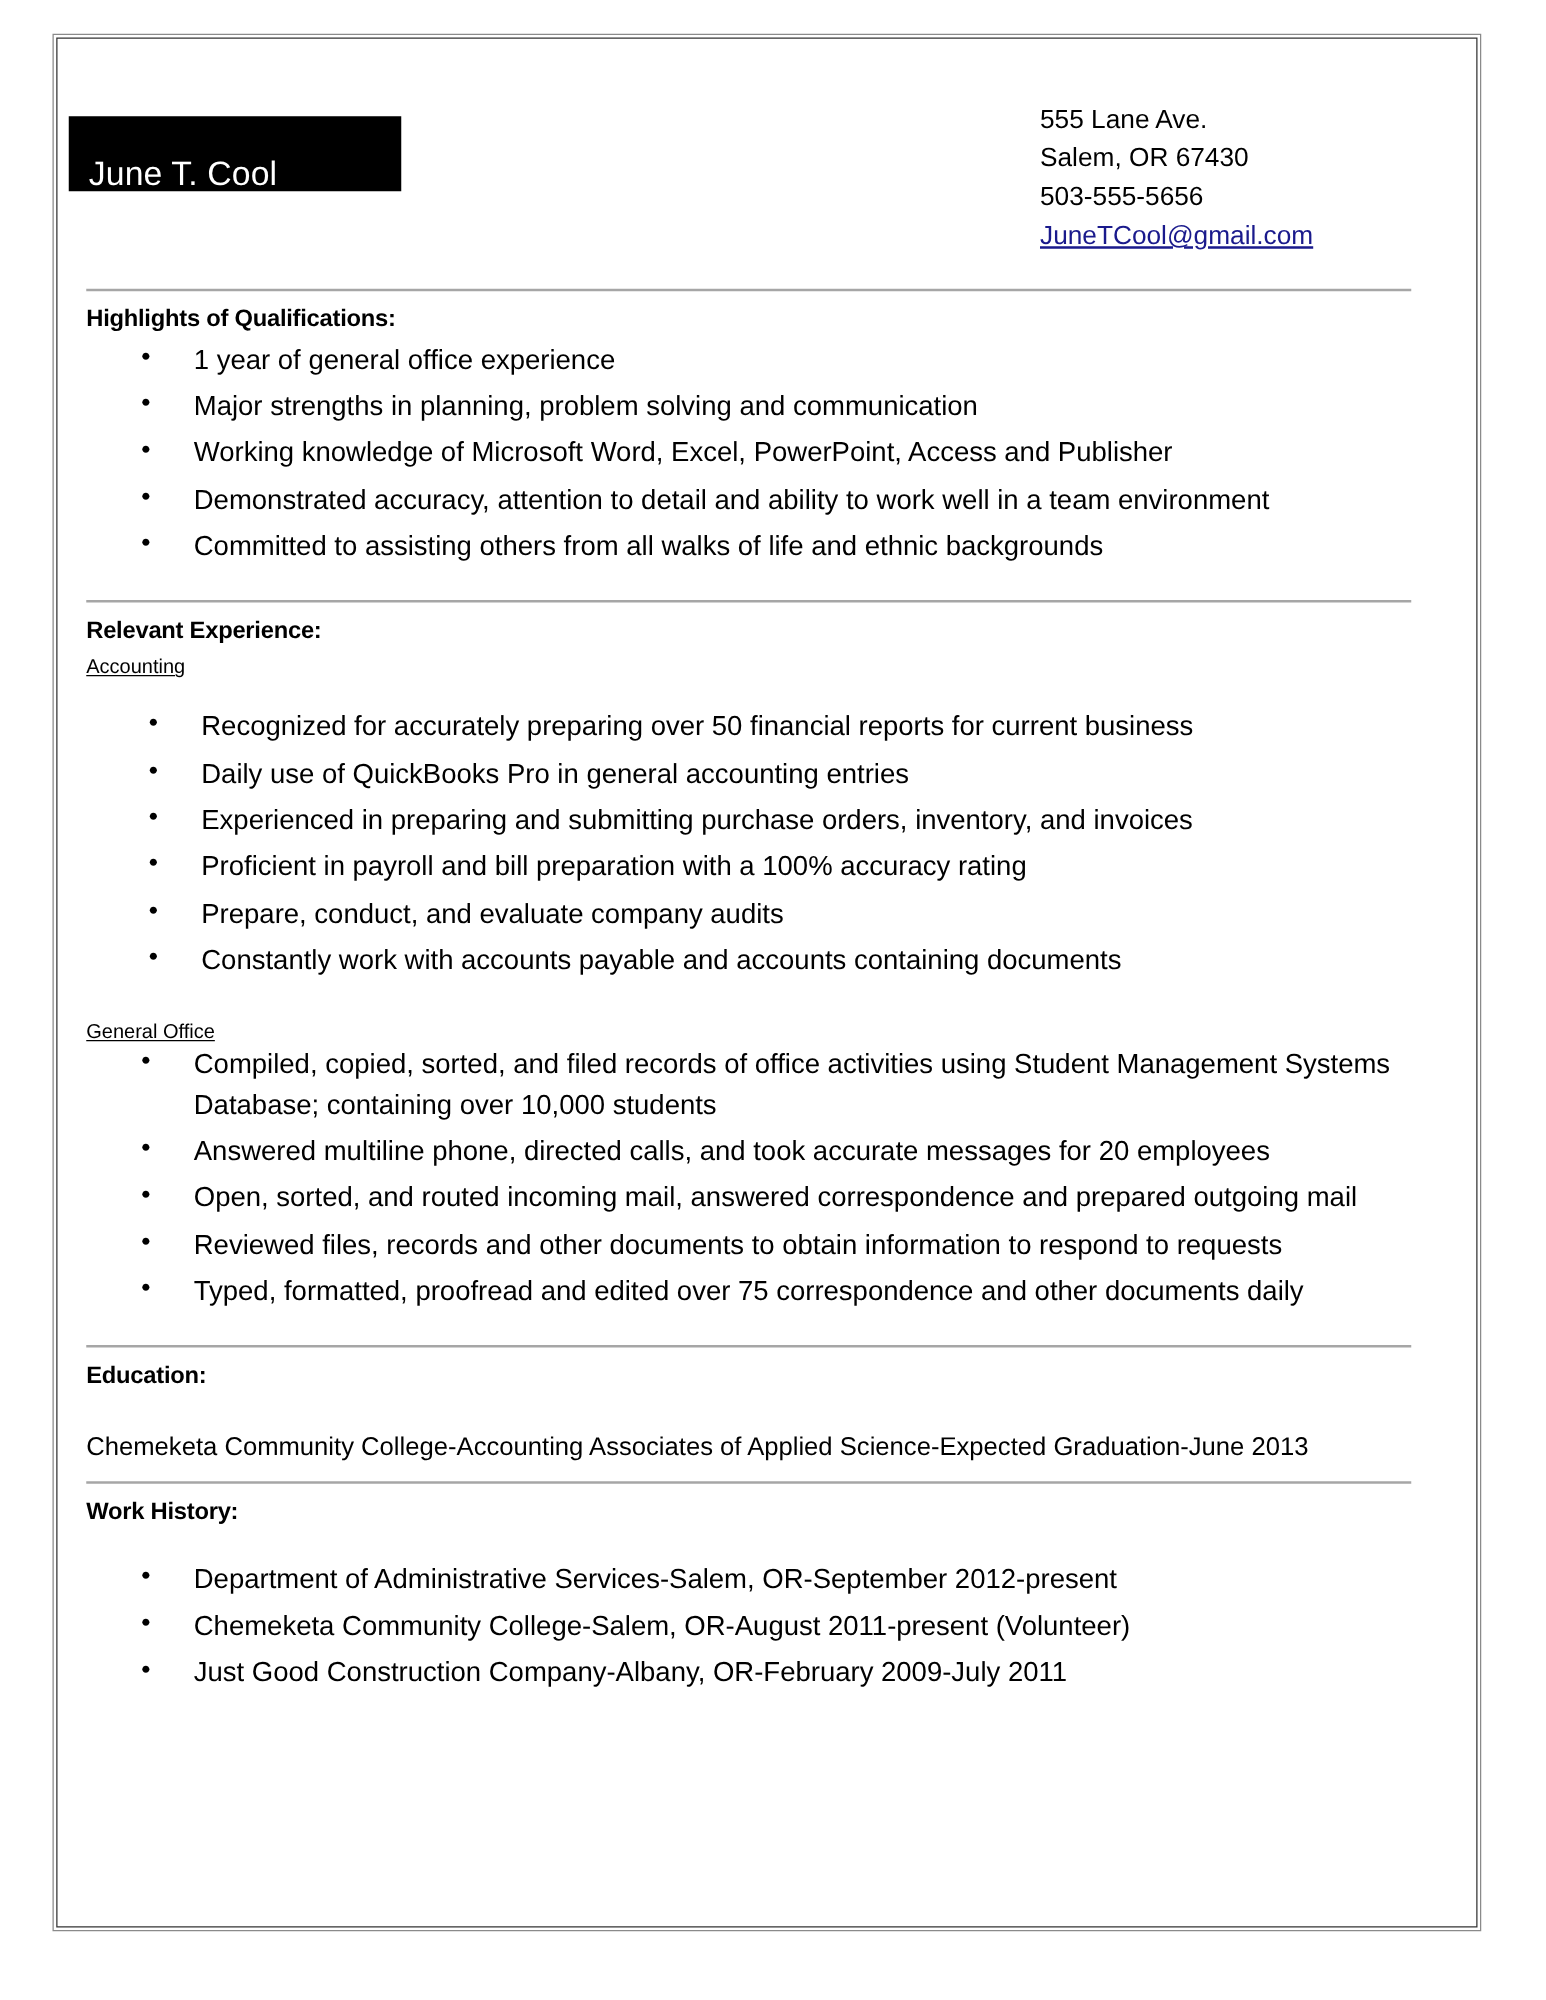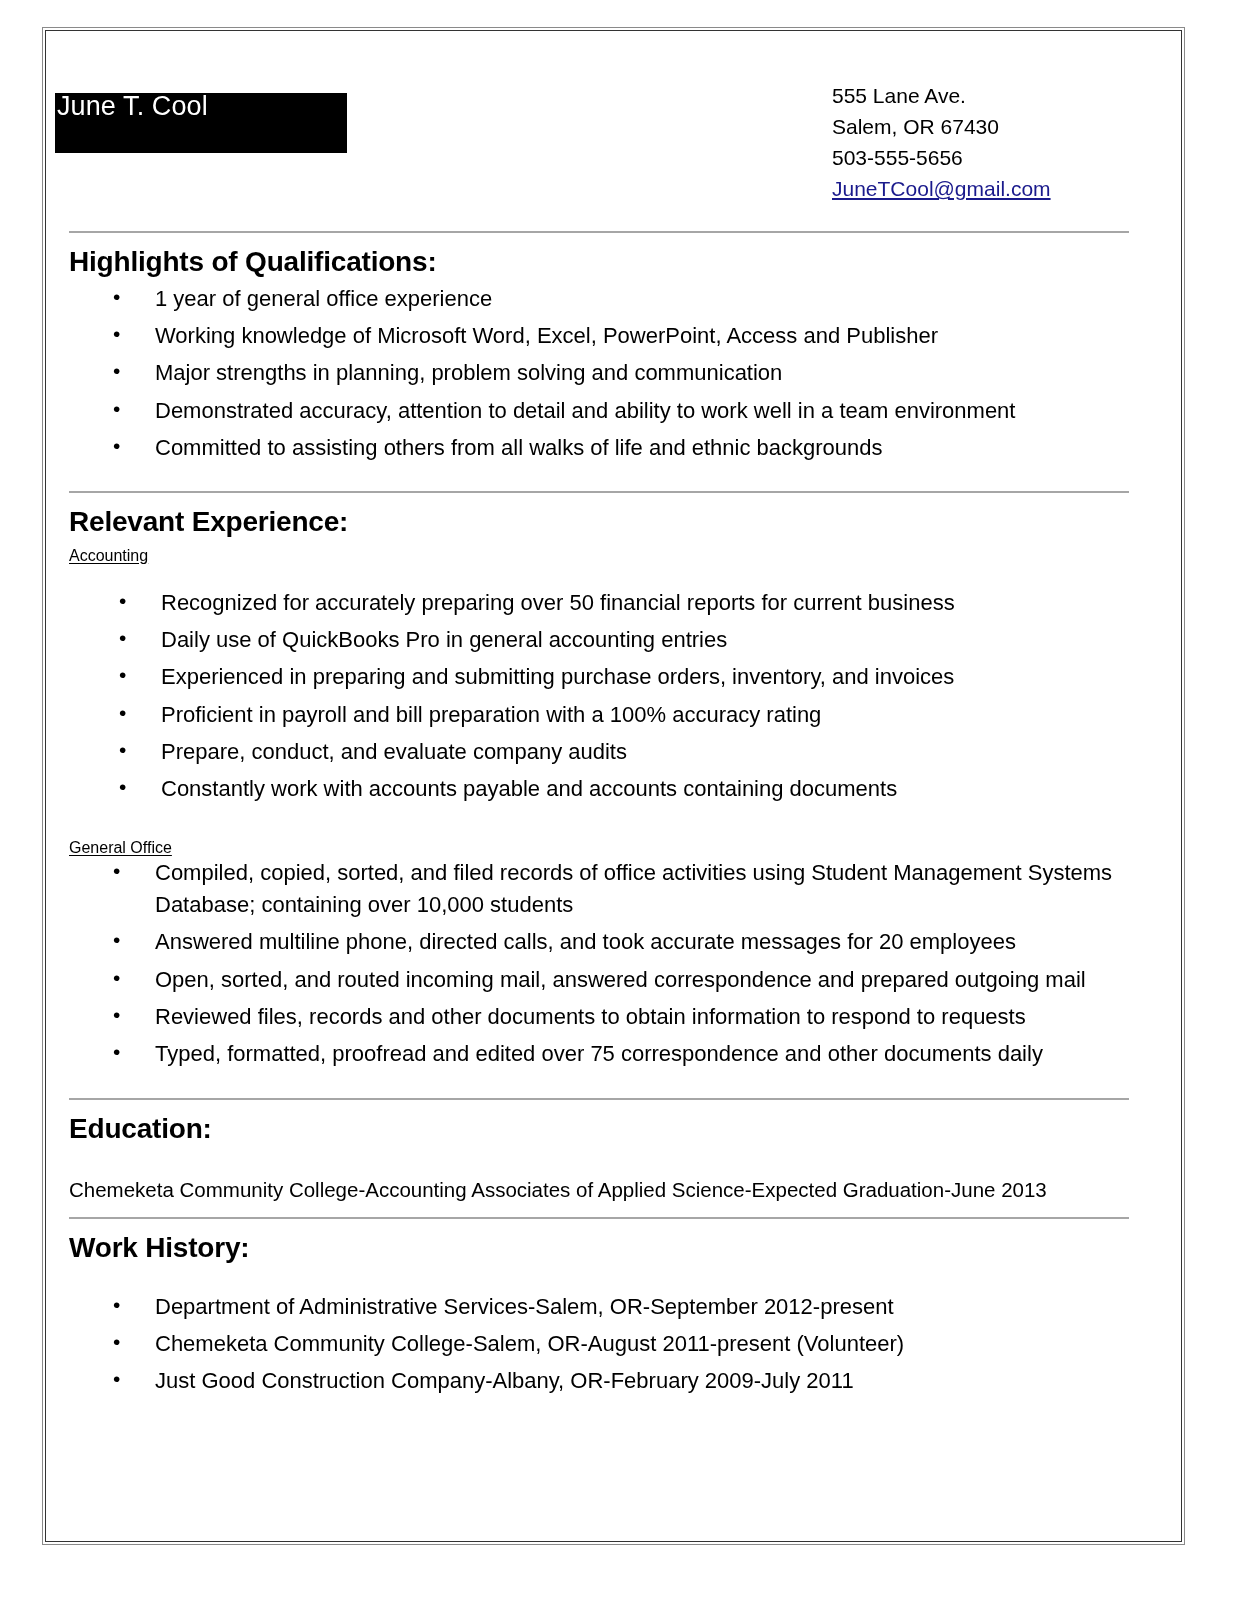--- a/index.html
+++ b/index.html
@@ -48,26 +48,26 @@
 
   
   .header {
     position: relative;
     height: 203px;
   }
   .name-badge {
     position: absolute;
     left: 12px;
     top: 65px;
-    width: 292px;
+    width: 266px;
     height: 60px;
     background: #000000;
     display: flex;
-    align-items: flex-start;
-    padding-left: 2px;
+    align-items: flex-end;
+    padding-left: 16px;
     box-sizing: border-box;
   }
   .name-badge .name-text {
     color: #ffffff;
     font-size: 27px;
     font-weight: normal;
     letter-spacing: 0.1px;
     line-height: 1;
     white-space: nowrap;
   }
@@ -93,21 +93,21 @@
   
   .section-rule {
     height: 0;
     border-top: 2px solid #a6a6a6;
     margin: 0 55px 0 26px;
   }
   .section {
     padding: 0 55px 0 26px;
   }
   h2.section-title {
-    font-size: 28px;
+    font-size: 19px;
     font-weight: bold;
     margin: 12px 0 4px 0;
     letter-spacing: -0.2px;
     line-height: 1.2;
   }
   .sub-heading {
     font-size: 16px;
     margin: 4px 0 0 0;
     display: inline-block;
     text-decoration: underline;
@@ -168,22 +168,22 @@
         <div class="contact-line">503-555-5656</div>
         <div class="contact-line email">JuneTCool@gmail.com</div>
       </div>
     </div>
 
     <div class="section-rule"></div>
     <div class="section">
       <h2 class="section-title">Highlights of Qualifications:</h2>
       <ul class="bullets indent-a">
         <li>1 year of general office experience</li>
+        <li>Major strengths in planning, problem solving and communication</li>
         <li>Working knowledge of Microsoft Word, Excel, PowerPoint, Access and Publisher</li>
-        <li>Major strengths in planning, problem solving and communication</li>
         <li>Demonstrated accuracy, attention to detail and ability to work well in a team environment</li>
         <li>Committed to assisting others from all walks of life and ethnic backgrounds</li>
       </ul>
       <div class="spacer-md"></div>
     </div>
 
     <div class="section-rule"></div>
     <div class="section">
       <h2 class="section-title">Relevant Experience:</h2>
 

